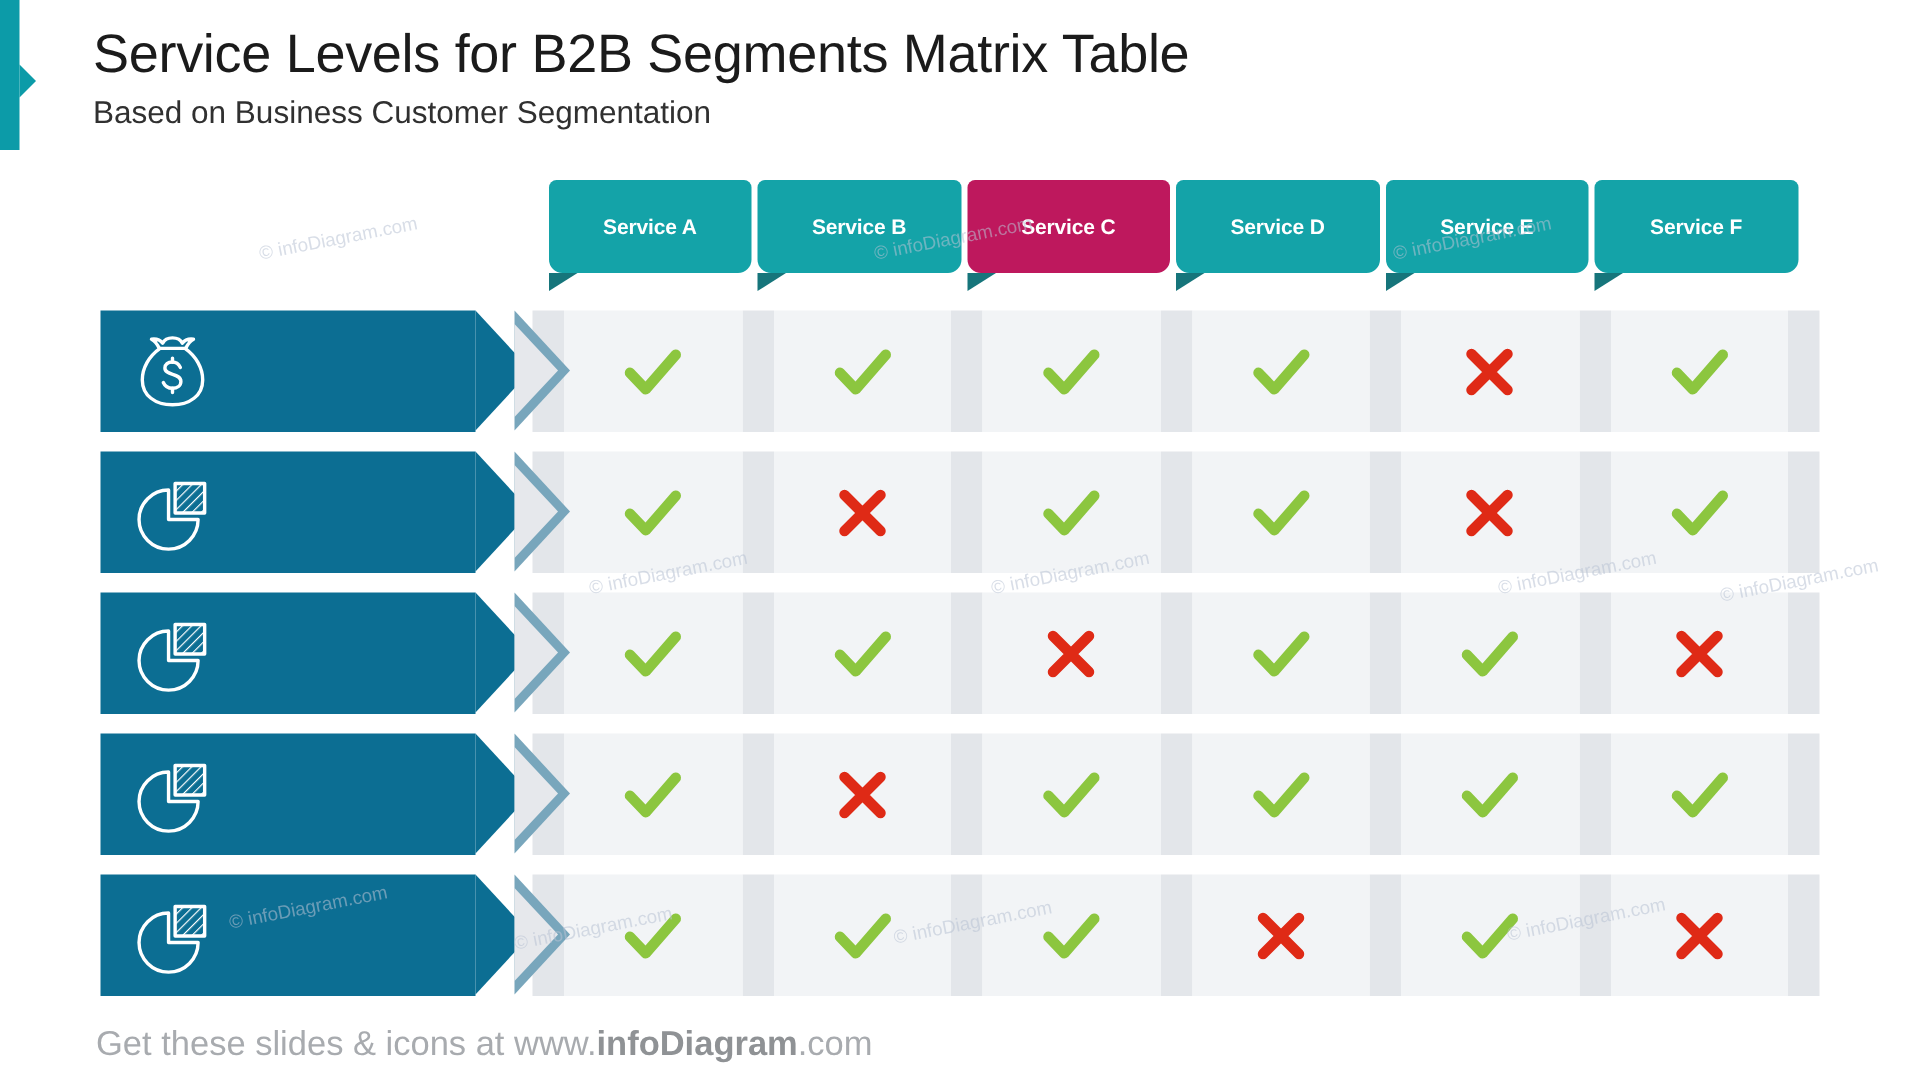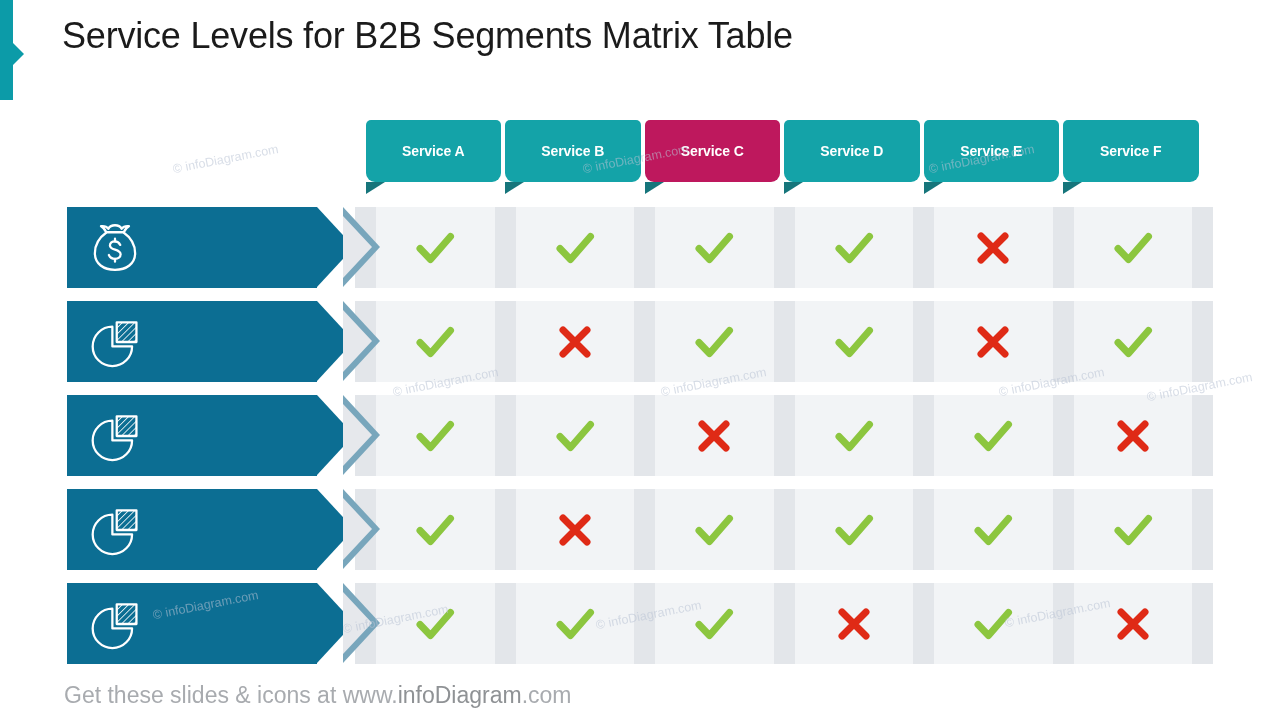--- a/index.html
+++ b/index.html
@@ -58,31 +58,32 @@
   .mark{position:absolute;width:48px;height:48px;}
 
   
   .wm{position:absolute;color:#b9c3d4;opacity:.55;font-size:12.5px;
     transform:rotate(-11deg);white-space:nowrap;pointer-events:none;
     font-family:"Liberation Sans","DejaVu Sans",sans-serif;}
 
   
   .footer{position:absolute;left:64px;top:682px;font-size:23px;color:#a8abaf;
     white-space:nowrap;font-weight:400;}
-  .footer b{color:#8f9295;font-weight:normal;}
+  .footer b{color:#8f9295;font-weight:bold;}
 </style>
 </head>
 <body>
 
 <div id="slide">
 
   <div class="accent-bar"></div>
   <div class="accent-notch"></div>
 
   <div class="title">Service Levels for B2B Segments Matrix Table</div>
+  <div class="subtitle">Based on Business Customer Segmentation</div>
 
   <div id="grid-bg">
       <div class="gapcol" style="left: 355px; top: 207px; width: 21px; height: 81px;"></div>
       <div class="gapcol" style="left: 494.5px; top: 207px; width: 21px; height: 81px;"></div>
       <div class="gapcol" style="left: 634px; top: 207px; width: 21px; height: 81px;"></div>
       <div class="gapcol" style="left: 773.5px; top: 207px; width: 21px; height: 81px;"></div>
       <div class="gapcol" style="left: 913px; top: 207px; width: 21px; height: 81px;"></div>
       <div class="gapcol" style="left: 1052.5px; top: 207px; width: 21px; height: 81px;"></div>
       <div class="gapcol" style="left: 1192px; top: 207px; width: 21px; height: 81px;"></div>
       <div class="cell" style="left: 376px; top: 207px; width: 118.5px; height: 81px;"></div>

